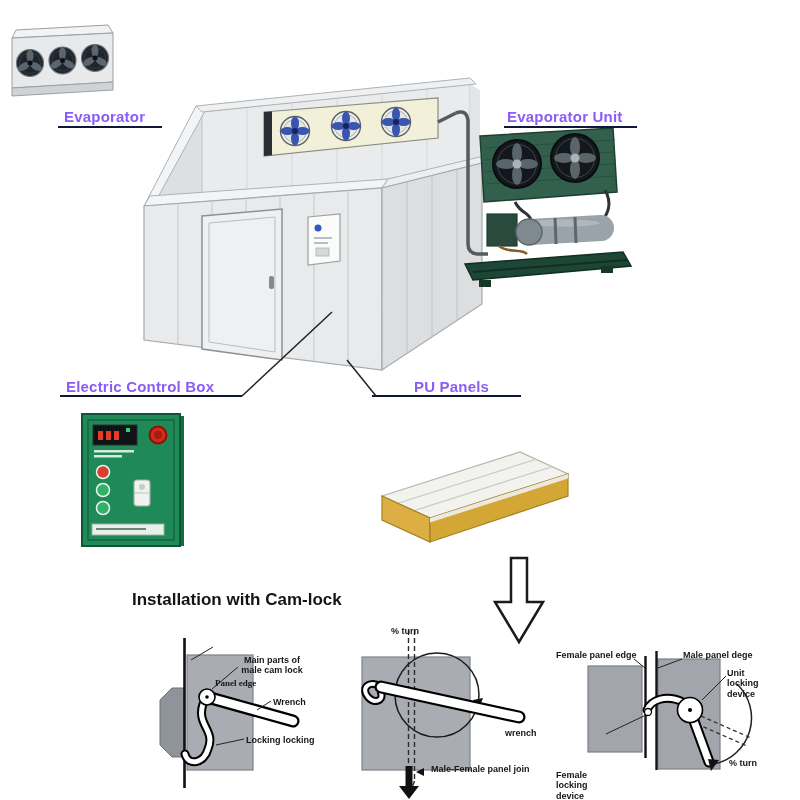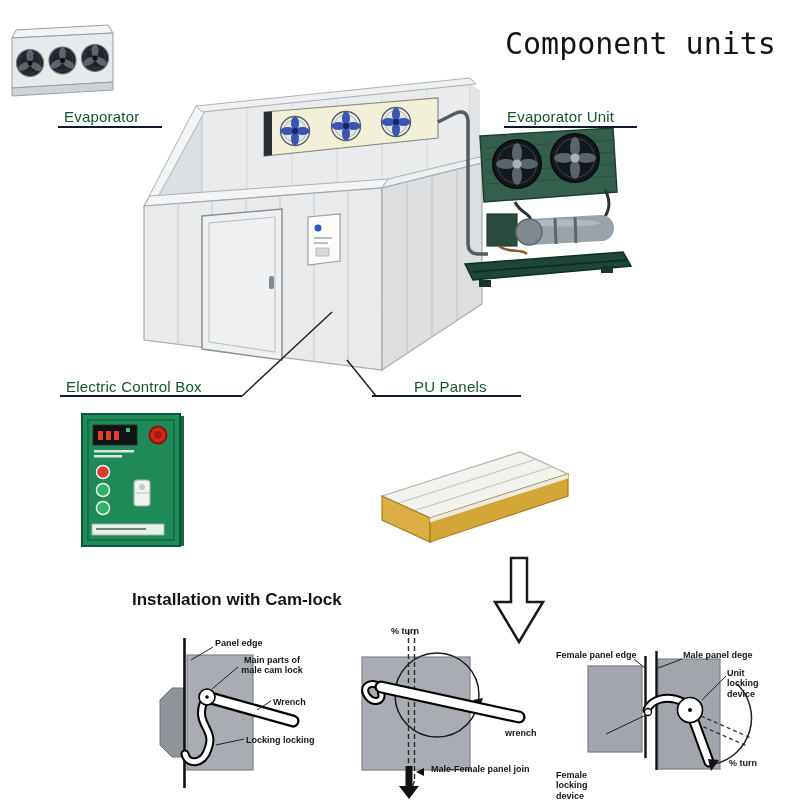--- a/index.html
+++ b/index.html
@@ -1,32 +1,31 @@
 <!DOCTYPE html>
 <html><head>
 <meta charset="utf-8">
 <style>
   * { margin:0; padding:0; box-sizing:border-box; }
   html,body { width:800px; height:800px; }
   body { background:#fff; font-family:"Liberation Sans", sans-serif; position:relative; overflow:hidden; }
   #canvas { position:absolute; left:0; top:0; width:800px; height:800px; background:#fff; }
   .abs { position:absolute; }
   .title { font-family:"DejaVu Sans Mono", monospace; font-size:30px; color:#141414; white-space:nowrap; }
-  .main-label { font-weight:normal; font-size:15px; color:#14532d; white-space:nowrap; letter-spacing:0.2px; }
+  .main-label { font-weight:bold; font-size:15px; color:#8b5cf6; white-space:nowrap; letter-spacing:0.2px; }
   .heading { font-weight:bold; font-size:17px; color:#141414; white-space:nowrap; }
   .tiny { font-size:9px; font-weight:700; color:#161616; line-height:1.15; }
   .nowrap { white-space:nowrap; }
   svg { display:block; }
 </style>
 </head>
 <body>
 
 <div id="canvas">
 
-  <div class="abs title" style="left:505px; top:26px;">Component units</div>
 
   <svg class="abs" style="left:10px; top:24px;" width="105" height="78" viewBox="0 0 105 78">
     <polygon points="6,6 98,1 103,9 2,14" fill="#f2f3f4" stroke="#9aa0a5" stroke-width="1"></polygon>
     <polygon points="2,14 103,9 103,58 2,64" fill="#e7e9ea" stroke="#9aa0a5" stroke-width="1"></polygon>
     <polygon points="2,64 103,58 103,66 2,72" fill="#cfd3d5" stroke="#9aa0a5" stroke-width="1"></polygon>
     <g>
       <circle cx="20" cy="39" r="13.5" fill="#1e242b" stroke="#6e757c" stroke-width="1.2"></circle>
       <circle cx="20" cy="39" r="10.5" fill="none" stroke="#3a4149" stroke-width="0.8"></circle>
       <ellipse cx="20" cy="32" rx="3.5" ry="6.5" fill="#5c646c"></ellipse>
       <ellipse cx="20" cy="32" rx="3.5" ry="6.5" fill="#5c646c" transform="rotate(120 20 39)"></ellipse>
@@ -294,21 +293,21 @@
       <circle cx="690" cy="92" r="2" fill="#000"></circle>
       <path d="M737,66 A47 47 0 0 1 714,146" fill="none" stroke="#222" stroke-width="1.5"></path>
       <polygon points="708,141 719,142 711,153" fill="#111"></polygon>
       <line x1="634" y1="41" x2="645" y2="50" stroke="#222" stroke-width="1"></line>
       <line x1="682" y1="41" x2="658" y2="50" stroke="#222" stroke-width="1"></line>
       <line x1="726" y1="58" x2="702" y2="82" stroke="#222" stroke-width="1"></line>
       <line x1="606" y1="116" x2="646" y2="97" stroke="#222" stroke-width="1"></line>
     </g>
   </svg>
 
-  <div class="abs tiny nowrap" style="left:215px; top:638px;">Panel edge</div>
+  <div class="abs tiny nowrap" style="left:215px; top:678px;font-family:Liberation Serif, serif;">Panel edge</div>
   <div class="abs tiny" style="left:239px; top:655px; width:66px;text-align:center;">Main parts of male cam lock</div>
   <div class="abs tiny nowrap" style="left:273px; top:697px;">Wrench</div>
   <div class="abs tiny nowrap" style="left:246px; top:735px;">Locking locking</div>
 
   <div class="abs tiny nowrap" style="left:391px; top:626px;">% turn</div>
   <div class="abs tiny nowrap" style="left:505px; top:728px;">wrench</div>
   <div class="abs tiny nowrap" style="left:431px; top:764px;">Male-Female panel join</div>
 
   <div class="abs tiny nowrap" style="left:556px; top:650px;">Female panel edge</div>
   <div class="abs tiny nowrap" style="left:683px; top:650px;">Male panel dege</div>

